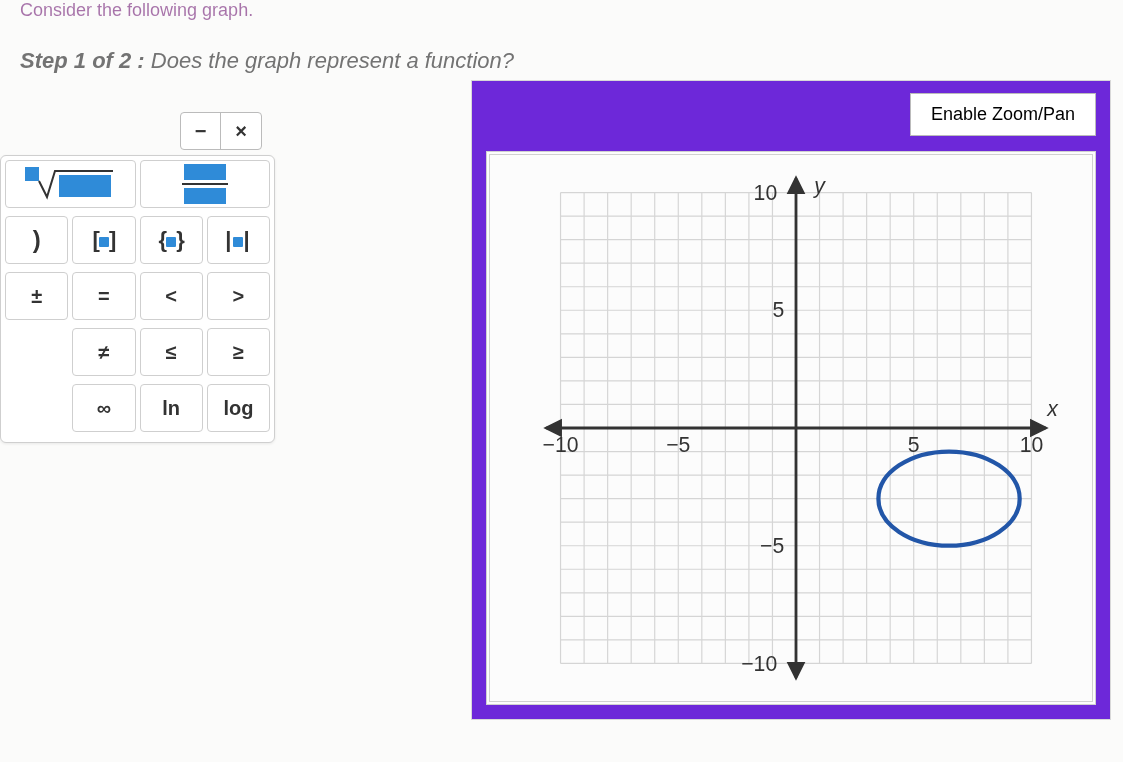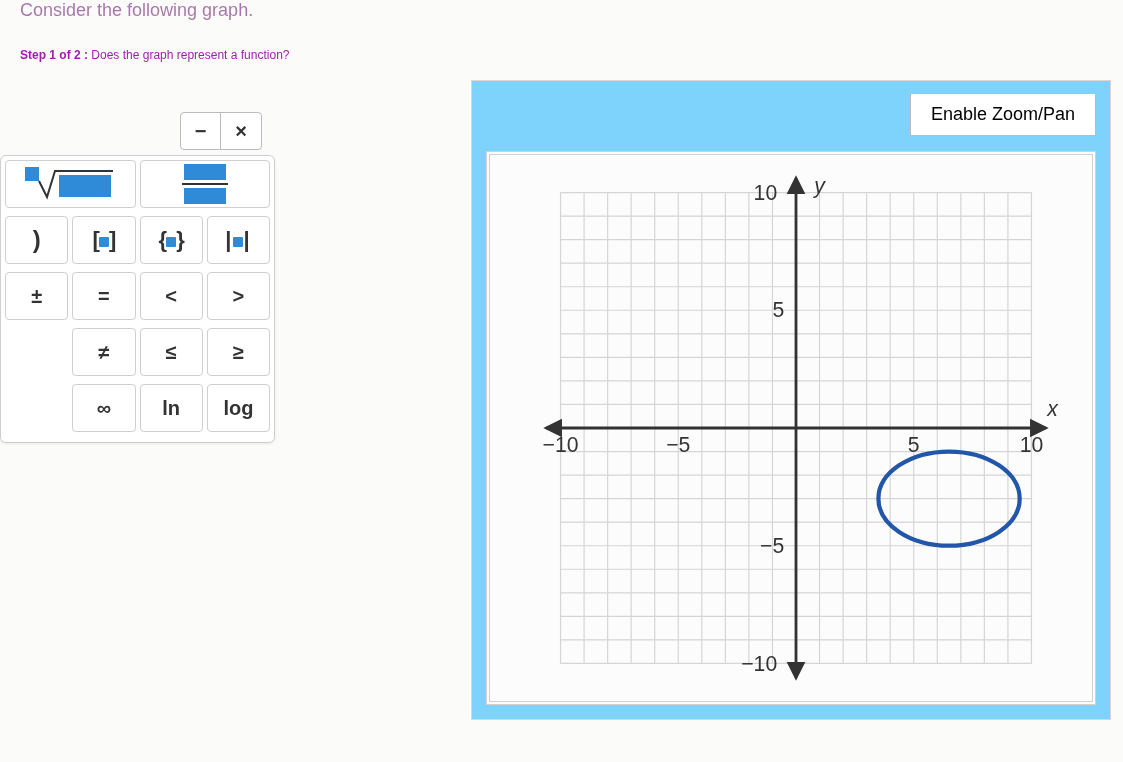--- a/index.html
+++ b/index.html
@@ -16,22 +16,23 @@
     position: absolute;
     top: 0; left: 20px;
     font-size: 18px;
     color: #701a75;
     opacity: 0.6;
     filter: blur(0.5px);
   }
   .step-line {
     position: absolute;
     top: 48px; left: 20px;
-    font-size: 12px;
-    color: #a21caf;
+    font-size: 22px;
+    color: #737373;
+    font-style: italic;
   }
   .step-line .bold { font-weight: 700; }
   .calc-box {
     position: absolute;
     left: 0;
     top: 155px;
     width: 275px;
     border: 1px solid #cfcfcf;
     border-radius: 6px;
     background: #fff;
@@ -82,21 +83,21 @@
   .frac-svg { width: 50px; height: 44px; }
   .bracket-sq { font-size: 22px; letter-spacing: -1px; }
   .bracket-cr { font-size: 22px; letter-spacing: -1px; }
   .bracket-abs { font-size: 22px; letter-spacing: 2px; }
   .dot { display:inline-block;width:10px;height:10px;background:#2f8bd8;border-radius:1px; }
   
   .graph-panel {
     position: absolute;
     right: 12px; top: 80px;
     width: 640px; height: 640px;
-    background: #7dd3fc;
+    background: #6d28d9;
     border: 1px solid #d8d8d8;
   }
   .zoom-btn {
     position: absolute;
     top: 12px; right: 14px;
     padding: 10px 20px;
     border: 1px solid #bbb;
     background: #fff;
     font-size: 18px;
     cursor: pointer;

